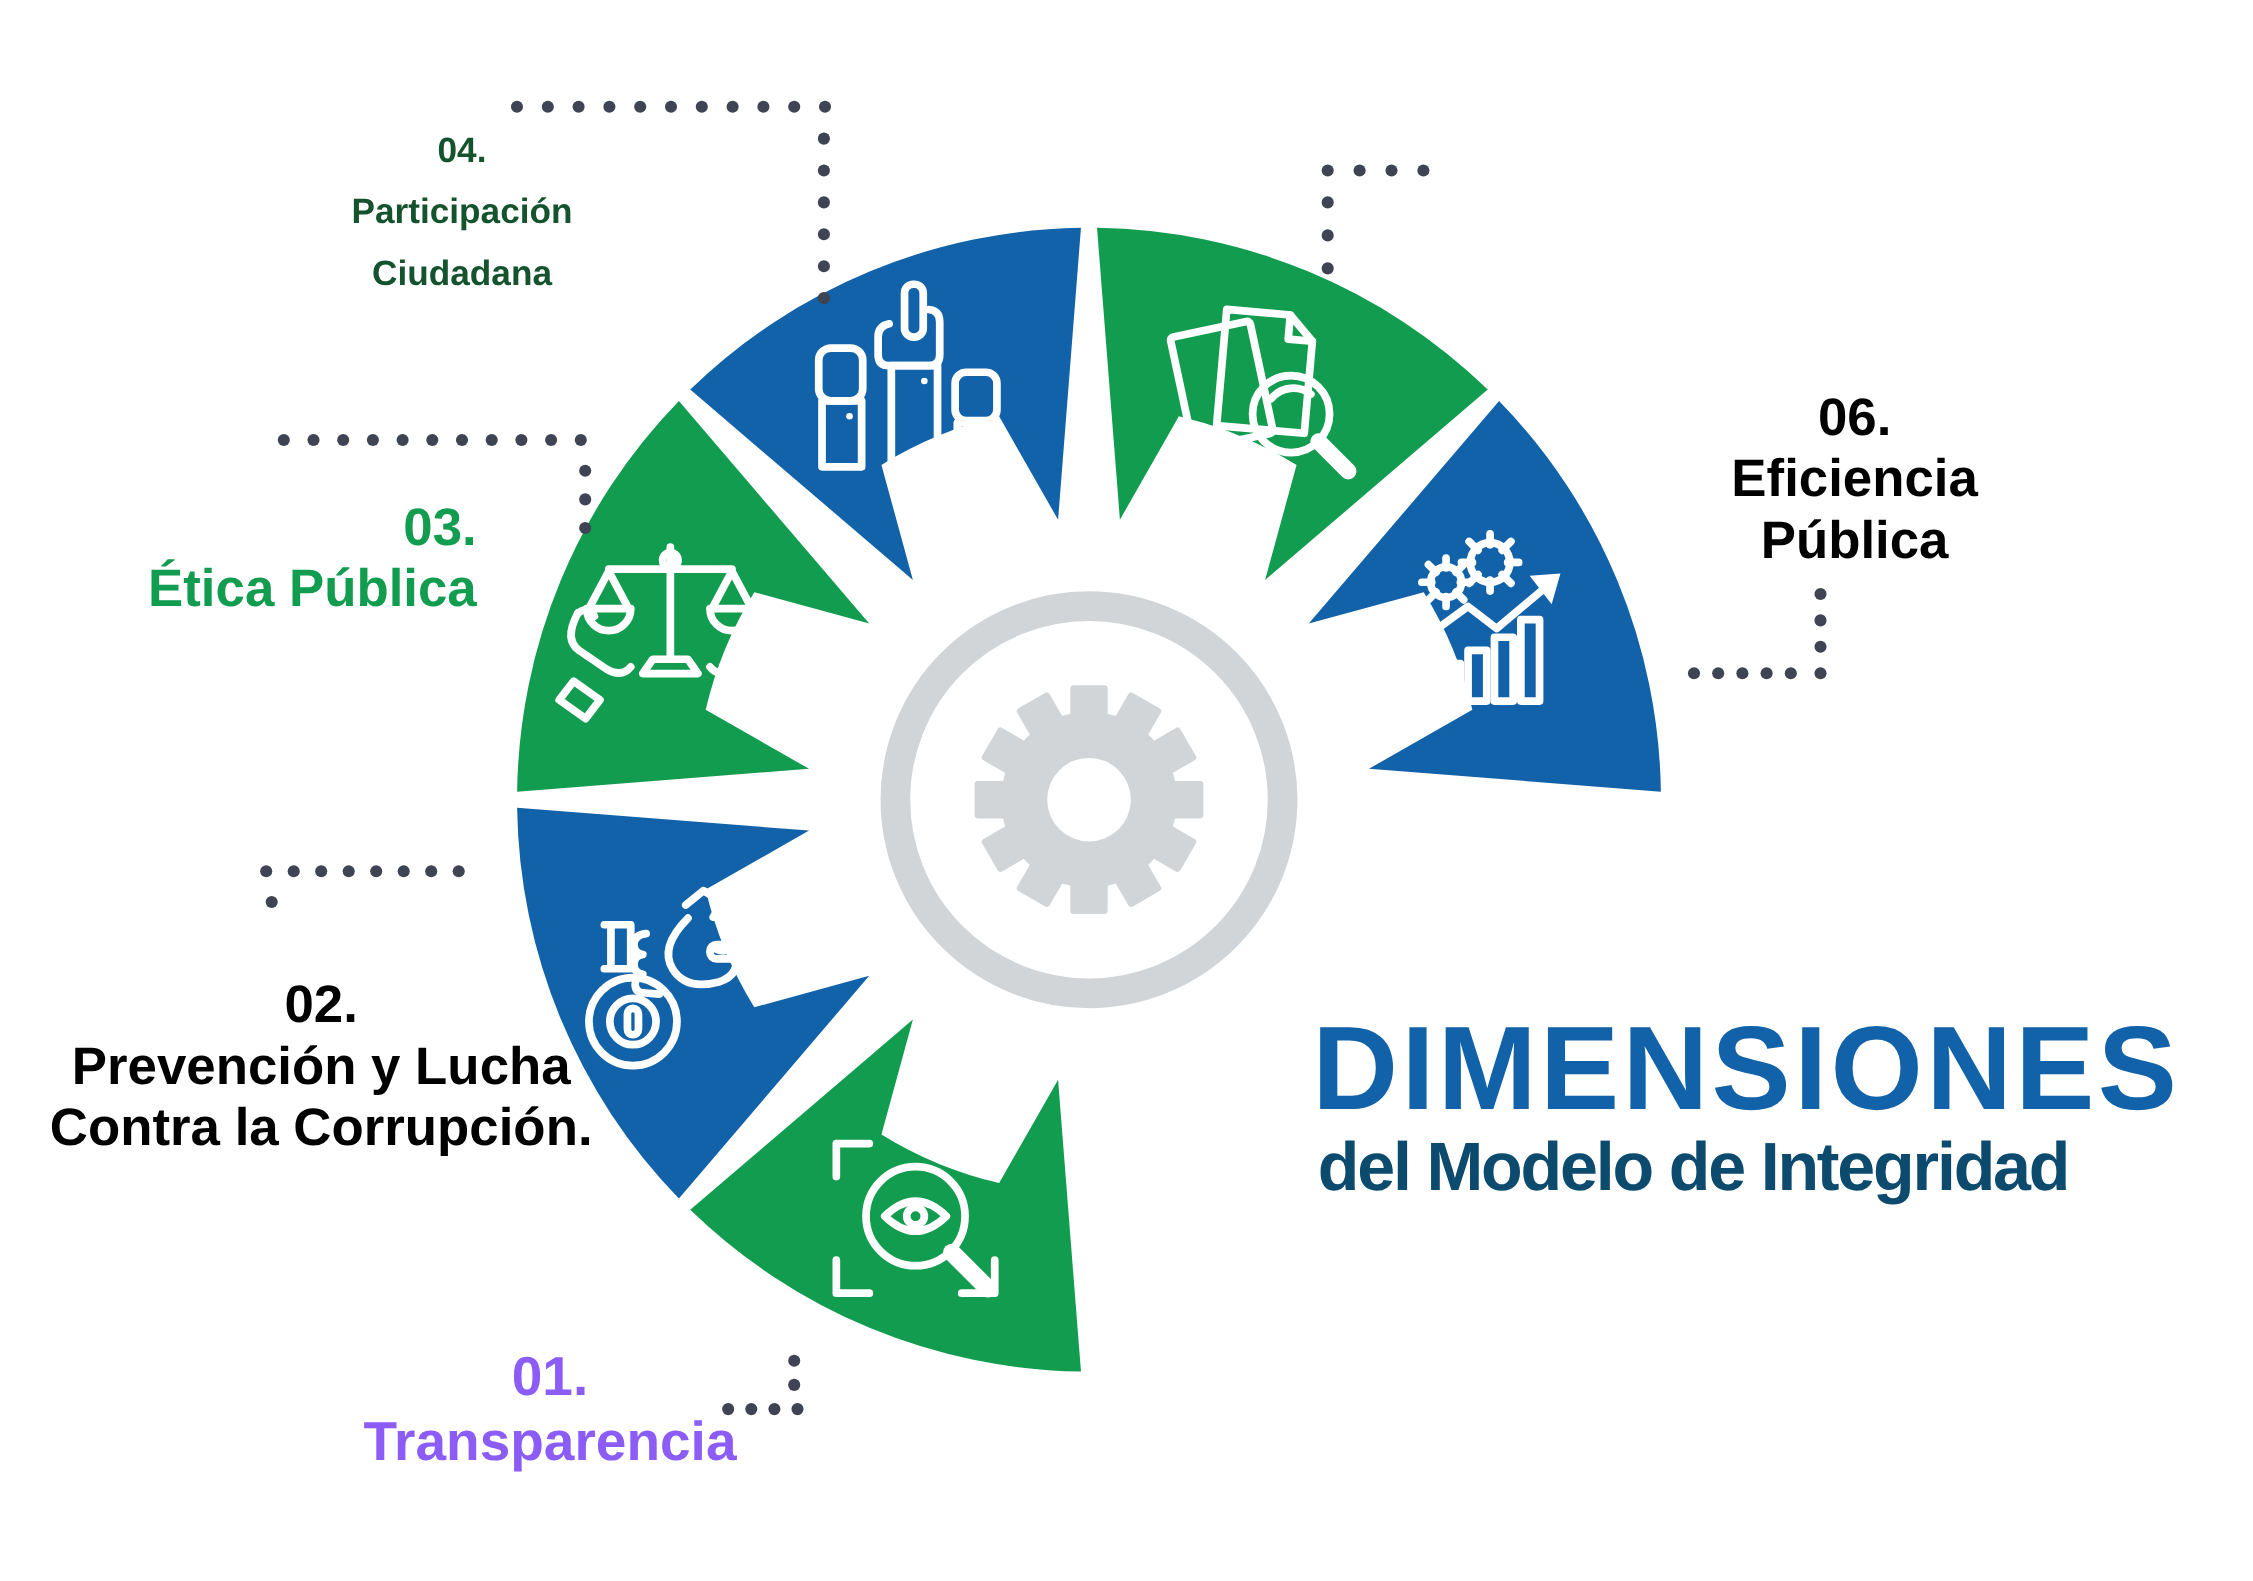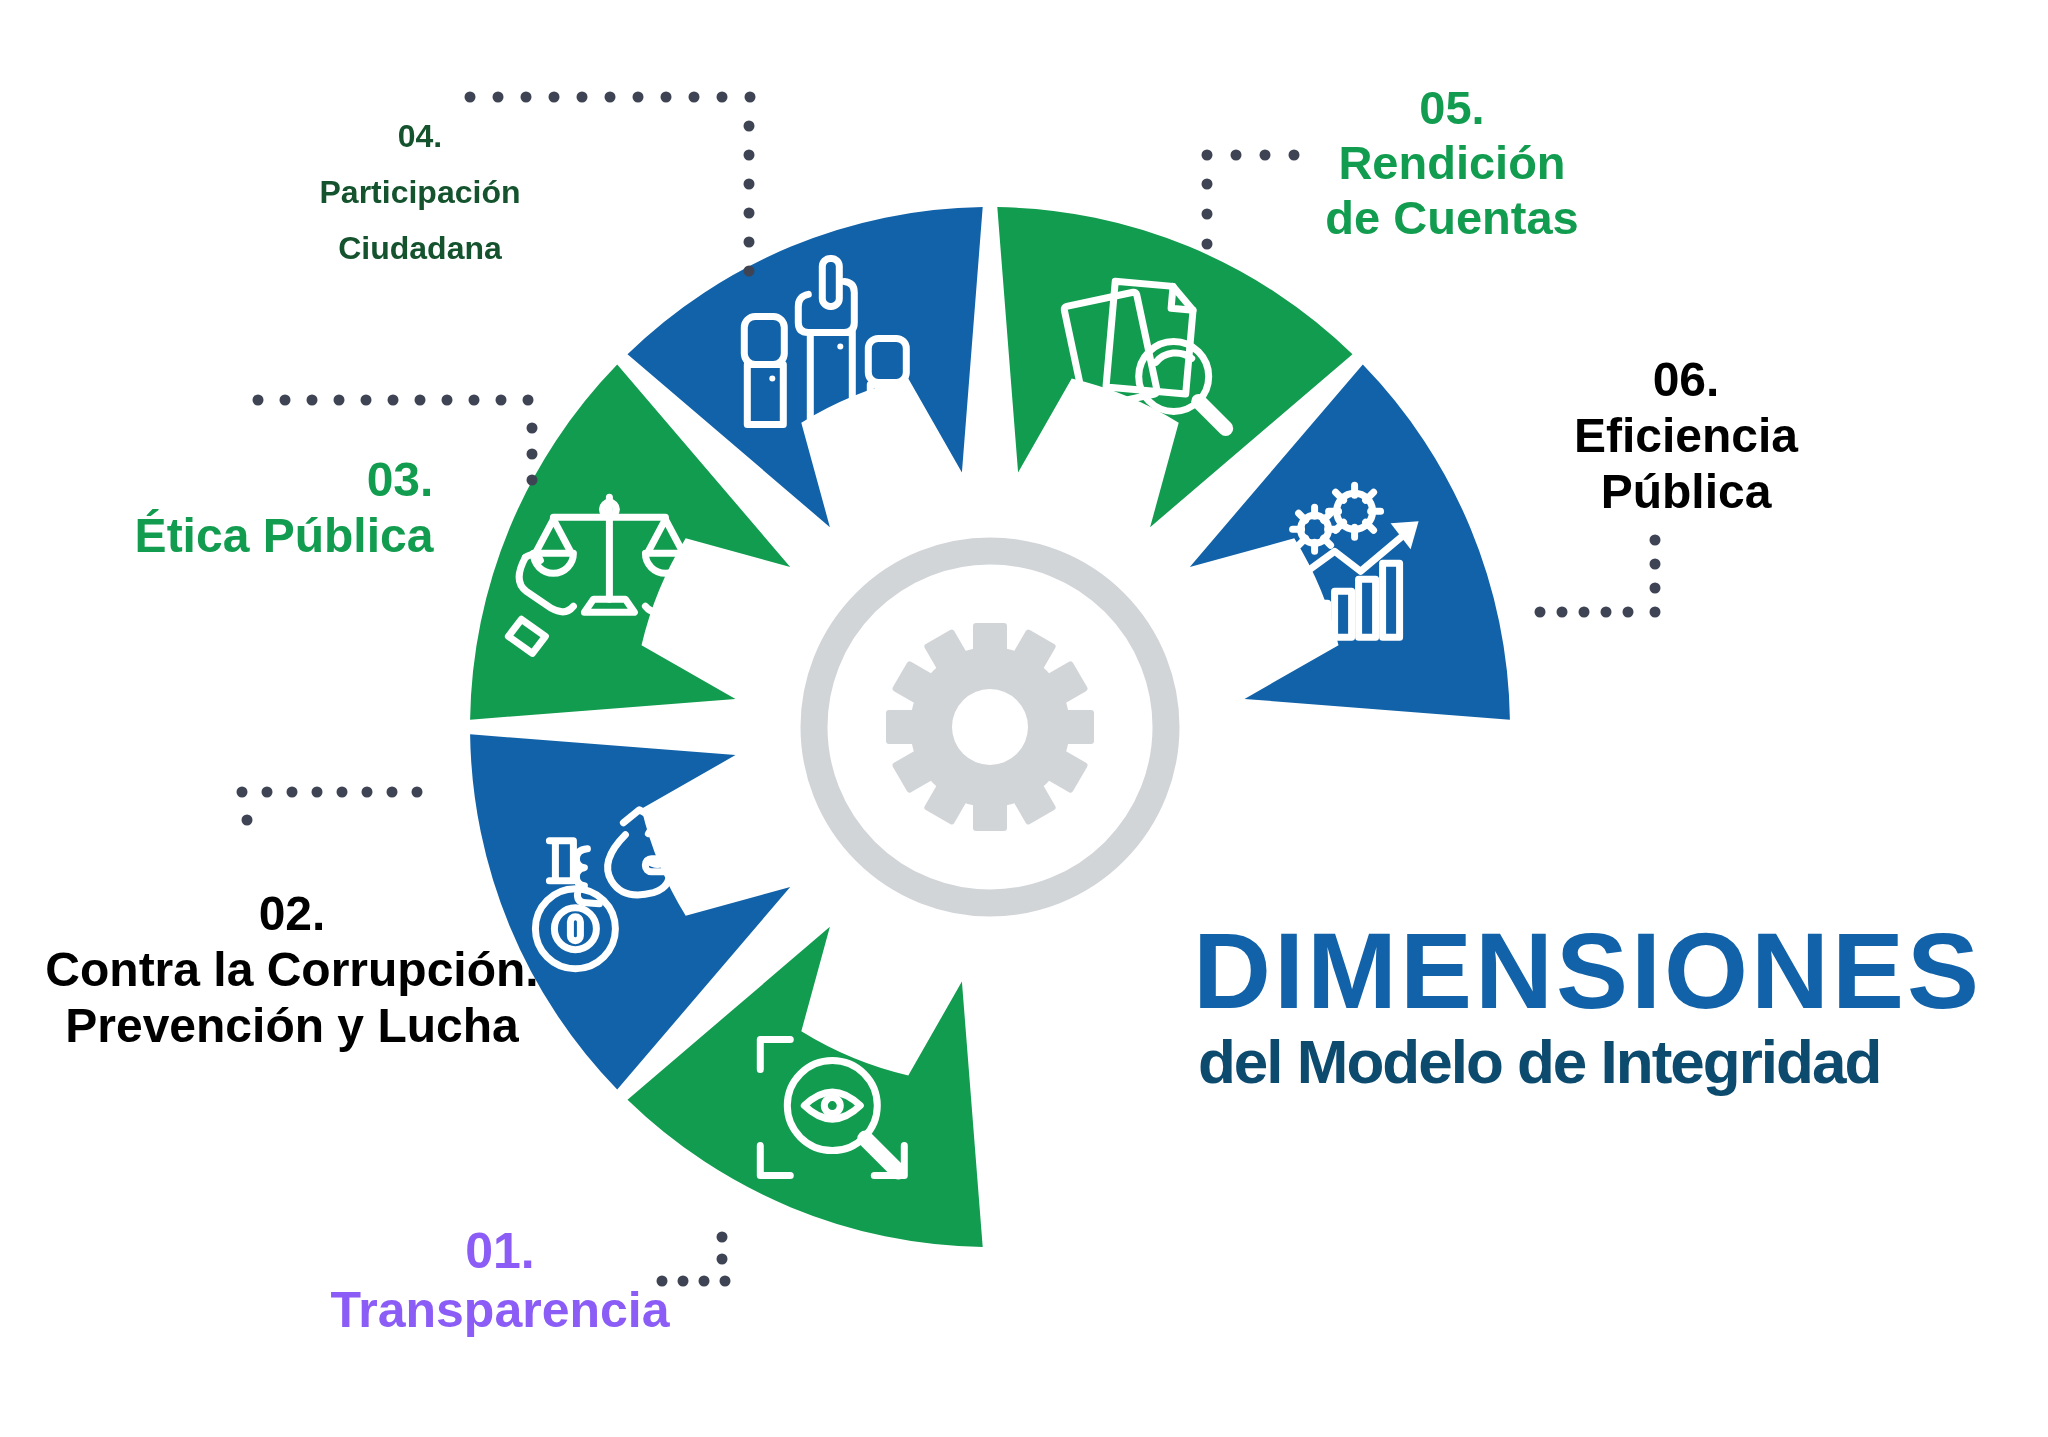--- a/index.html
+++ b/index.html
@@ -190,37 +190,32 @@
       <rect x="12" y="-6" width="17" height="74"></rect>
     </g>
   </svg>
 
   <div class="dim-label" style="left: 500px; top: 1222px; color: #8b5cf6; font-size: 50px; line-height: 59px;">
       <div>01.</div>
       <div>Transparencia</div>
     </div>
   <div class="dim-label" style="left: 292px; top: 886px; color: #000000; font-size: 48px; line-height: 56px;">
       <div>02.</div>
+      <div>Prevención y Lucha</div>
       <div>Contra la Corrupción.</div>
-      <div>Prevención y Lucha</div>
     </div>
   <div class="dim-label" style="left: 284px; top: 452px; color: rgb(18, 156, 79); font-size: 48px; line-height: 56px; text-align: right;">
       <div>03.</div>
       <div>Ética Pública</div>
     </div>
   <div class="dim-label" style="left: 420px; top: 108px; color: #14532d; font-size: 32px; line-height: 56px;">
       <div>04.</div>
       <div>Participación</div>
       <div>Ciudadana</div>
     </div>
-  <div class="dim-label" style="left: 1452px; top: 80px; color: rgb(18, 156, 79); font-size: 47px; line-height: 55px;">
-      <div>05.</div>
-      <div>Rendición</div>
-      <div>de Cuentas</div>
-    </div>
   <div class="dim-label" style="left: 1686px; top: 352px; color: #000000; font-size: 48px; line-height: 56px;">
       <div>06.</div>
       <div>Eficiencia</div>
       <div>Pública</div>
     </div>
 
   <div class="title-main" style="left: 1193px; top: 908px; font-size: 108px; color: rgb(17, 98, 169); text-align: center;">DIMENSIONES</div>
   <div class="title-sub" style="left: 1198px; top: 1026px; font-size: 62px; color: #0c4a6e;">del Modelo de Integridad</div>
 </div>
 

